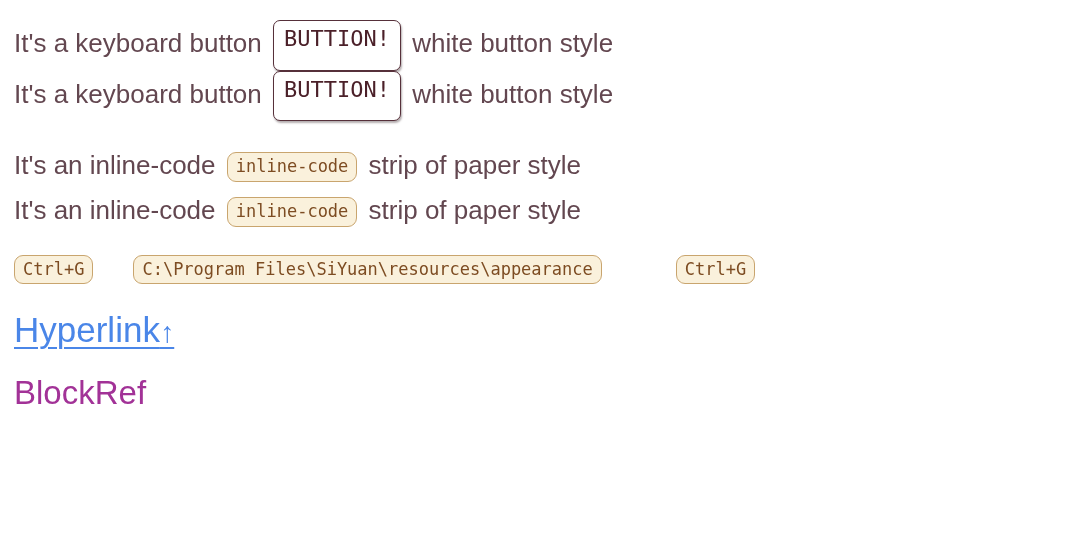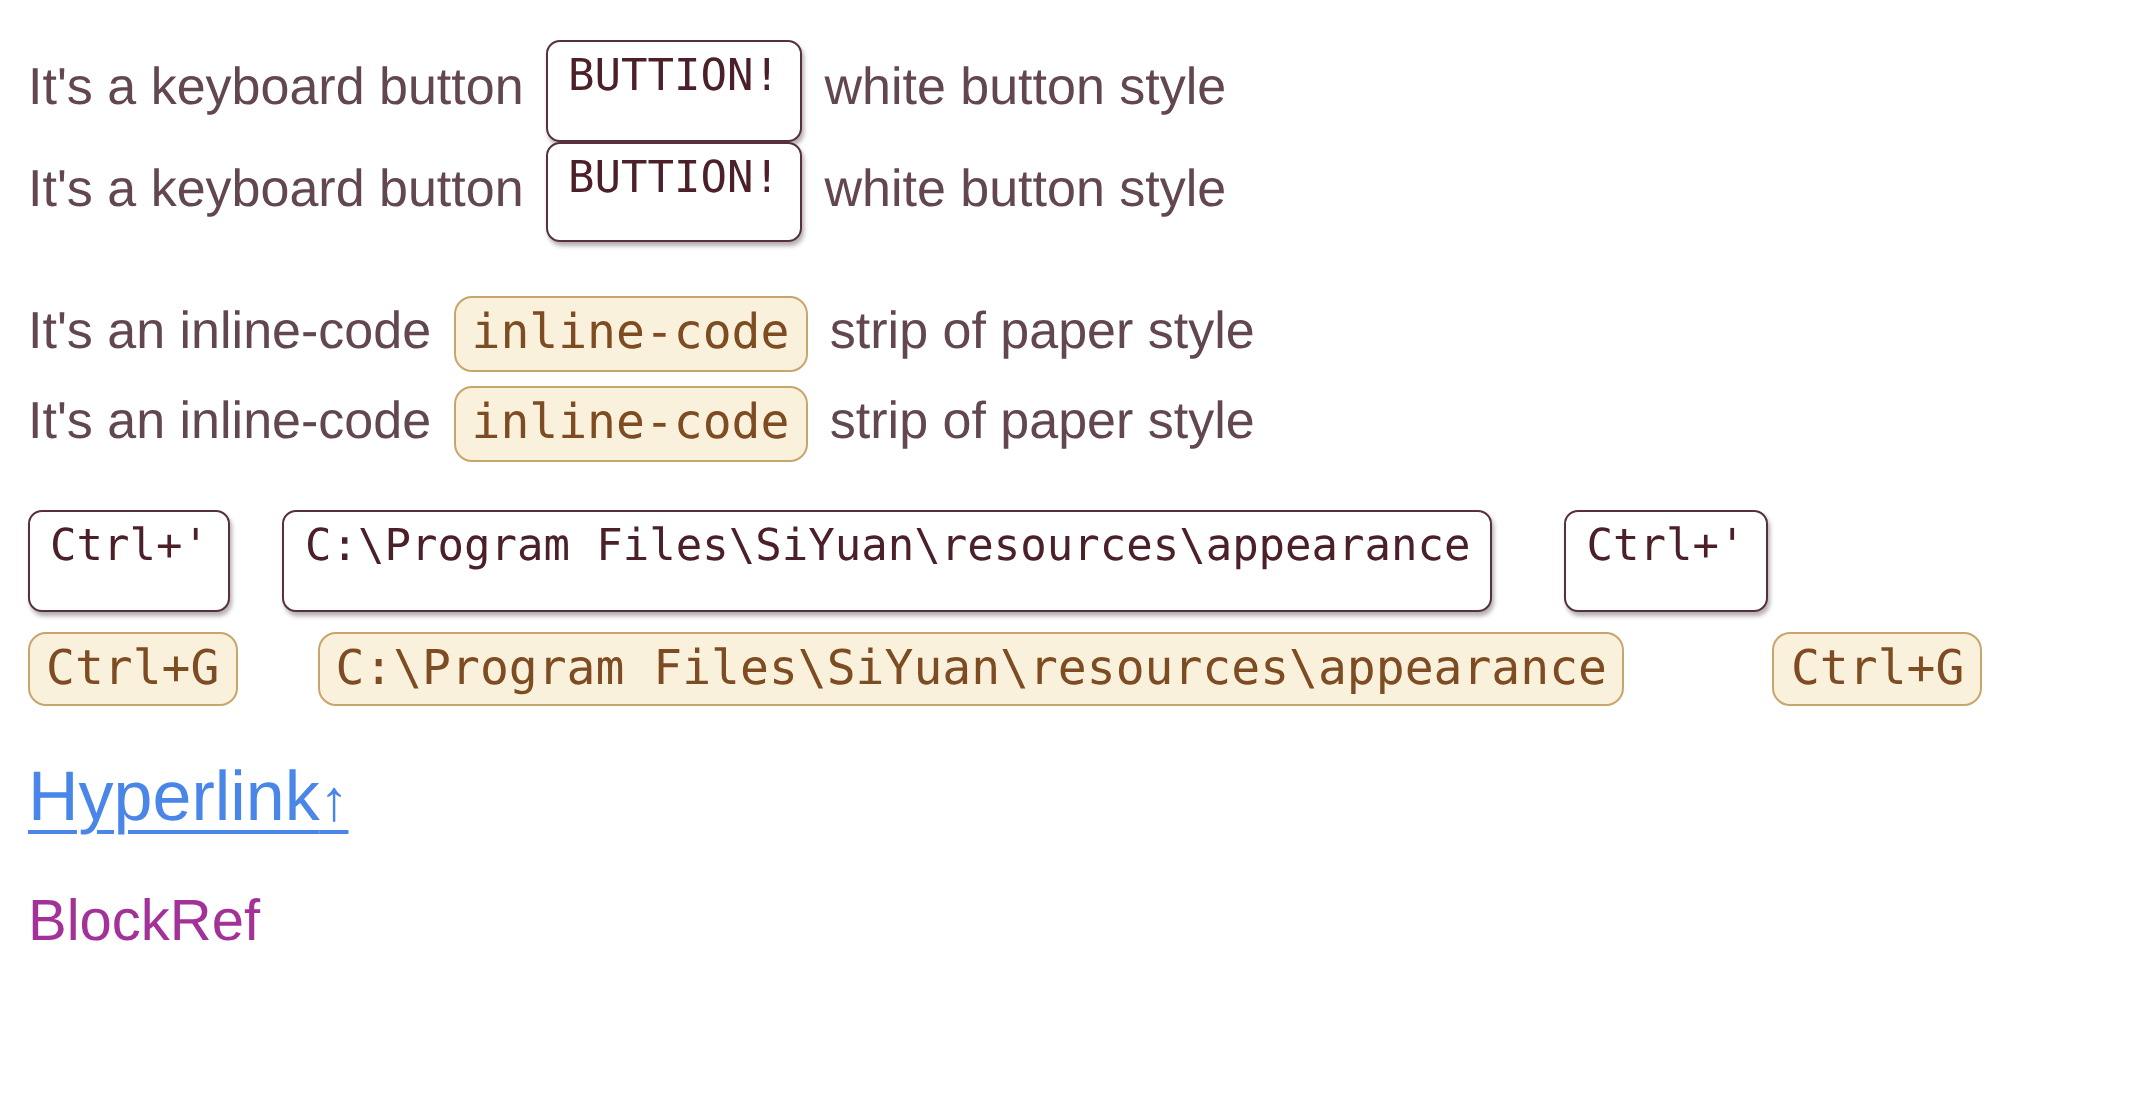--- a/index.html
+++ b/index.html
@@ -43,21 +43,21 @@
     border: 1px solid var(--kbd-border);
     border-radius: 7px;
     padding: 4px 10px 17px 10px;
     margin: 0 4px;
     display: inline-block;
     vertical-align: middle;
     box-shadow: 1px 2px 2px rgba(90, 75, 80, 0.45);
   }
   code {
     font-family: "DejaVu Sans Mono", monospace;
-    font-size: 24px;
+    font-size: 17px;
     line-height: 1.2;
     color: var(--code-text);
     background: var(--code-bg);
     border: 1px solid var(--code-border);
     border-radius: 9px;
     padding: 3px 8px 4px 8px;
     margin: 0 4px;
     display: inline-block;
     vertical-align: middle;
   }
@@ -84,21 +84,21 @@
   .link-para { margin: 0 0 22px 0; font-size: 35px; line-height: 32px; }
   a.hyperlink {
     color: var(--link);
     text-decoration: underline;
     text-underline-offset: 5px;
     text-decoration-thickness: 1.5px;
     cursor: pointer;
   }
   a.hyperlink .arrow { font-size: 0.82em; }
 
-  .blockref-para { margin: 0; font-size: 29px; line-height: 45px; }
+  .blockref-para { margin: 0; font-size: 33px; line-height: 45px; }
   .blockref {
     color: var(--blockref);
     cursor: pointer;
     text-decoration: none;
   }
 </style>
 </head>
 <body>
 
 <div class="doc">
@@ -107,23 +107,20 @@
     <div class="line"><span>It's a keyboard button </span><kbd>BUTTION!</kbd><span> white button style</span></div>
     <div class="line"><span>It's a keyboard button </span><kbd>BUTTION!</kbd><span> white button style</span></div>
   </div>
 
   <div class="para">
     <div class="line"><span>It's an inline-code </span><code>inline-code</code><span> strip of paper style</span></div>
     <div class="line"><span>It's an inline-code </span><code>inline-code</code><span> strip of paper style</span></div>
   </div>
 
 
-  <div class="shortcut-row row-kbd">
-    <kbd class="left-key">Ctrl+'</kbd><kbd class="mid">C:\Program Files\SiYuan\resources\appearance</kbd><kbd class="right-key">Ctrl+'</kbd>
-  </div>
 
   <div class="shortcut-row row-code">
     <code class="left-key">Ctrl+G</code><code class="mid">C:\Program Files\SiYuan\resources\appearance</code><code class="right-key">Ctrl+G</code>
   </div>
 
   <p class="link-para">
     <a class="hyperlink"><span>Hyperlink</span><span class="arrow">↑</span></a>
   </p>
 
   <p class="blockref-para">

